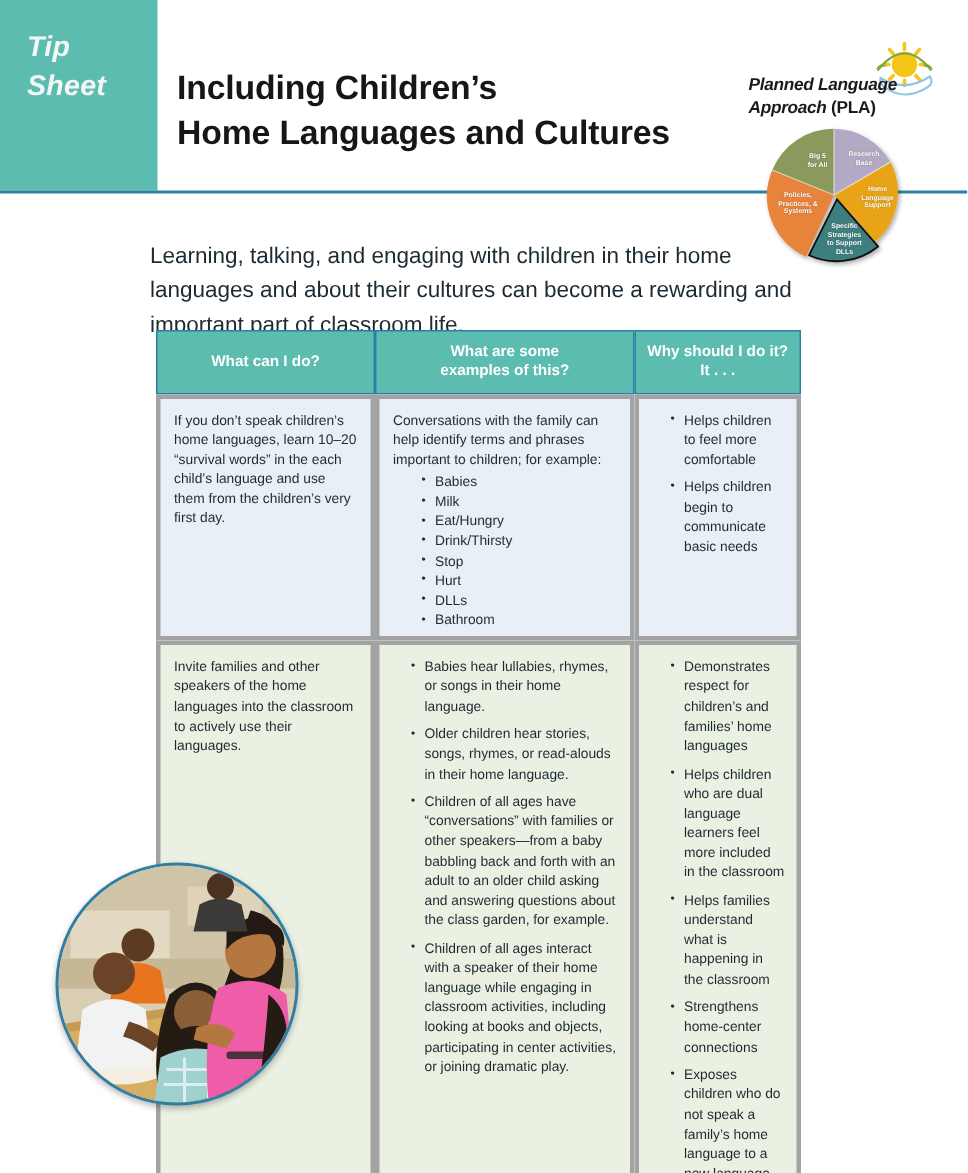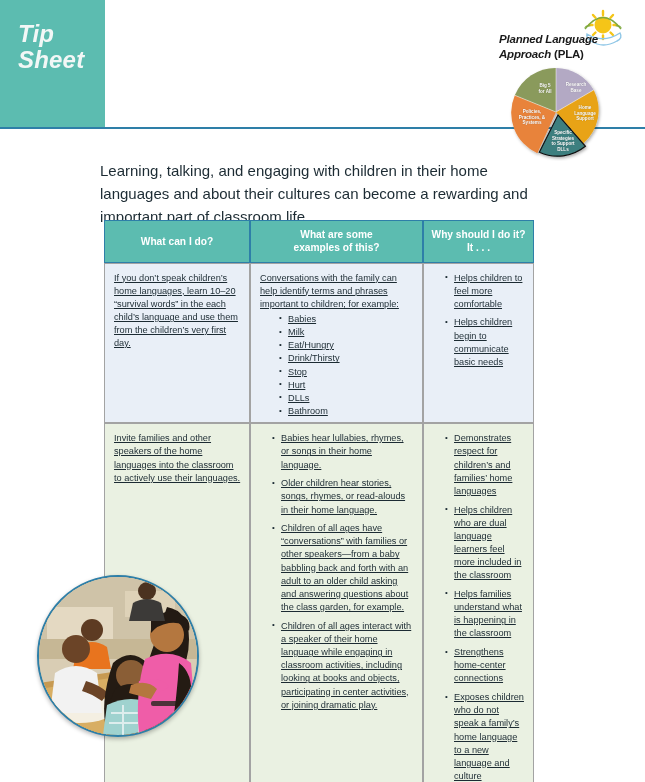--- a/index.html
+++ b/index.html
@@ -37,21 +37,21 @@
     width: 105px;
     height: 127px;
     background: #5cbcb0;
   }
   .tip-line {
     position: absolute;
     left: 18px;
     color: #f2f7f6;
     font-style: italic;
     font-weight: bold;
-    font-size: 24px;
+    font-size: 19px;
     letter-spacing: 0.2px;
     line-height: 1;
   }
   .tip-line-1 { top: 22px; }
   .tip-line-2 { top: 48px; text-align: right; }
 
   .doc-title {
     position: absolute;
     left: 118px;
     top: 44px;
@@ -69,21 +69,21 @@
     top: 127px;
     width: 645px;
     height: 1.5px;
     background: #2e7fa8;
   }
 
   
   .pla-logo {
     position: absolute;
     left: 487px;
-    top: 6px;
+    top: 24px;
     width: 152px;
     height: 150px;
   }
   .pla-wordmark {
     position: absolute;
     left: 12px;
     top: 26px;
     width: 116px;
     font-style: italic;
     font-weight: bold;
@@ -158,23 +158,22 @@
     padding: 7px 6px 7px;
     line-height: 1.3;
     border: 1px solid #2e7fa8;
     vertical-align: middle;
   }
   .tip-table td {
     font-size: 9.2px;
     line-height: 1.43;
     vertical-align: top;
     padding: 8px 8px 4px 9px;
-    border: 1px solid #a3a3a3;
+    border: 3px solid #a3a3a3;
     color: #1c2b33;
-    text-decoration: underline;
   }
   tr.row-blue td { background: #e9eff7; }
   tr.row-green td { background: #eaf1e2; }
 
   .cell-lead { margin: 0 0 2px 0; }
   ul.bullets {
     margin: 0;
     padding: 0 0 0 12px;
     list-style: none;
   }
@@ -216,20 +215,24 @@
 <body>
 
 <div class="page">
 
   <div class="header">
     <div class="tip-block">
       <div class="tip-line tip-line-1">Tip</div>
       <div class="tip-line tip-line-2">Sheet</div>
     </div>
 
+    <div class="doc-title">
+      <div>Including Children’s</div>
+      <div>Home Languages and Cultures</div>
+    </div>
   </div>
   <div class="header-rule"></div>
 
   <div class="pla-logo">
 
     <div class="sun-badge">
       <svg width="48" height="44" viewBox="0 0 48 44">
         <g>
           <circle cx="24" cy="17" r="8.5" fill="#f5c518"></circle>
           <g stroke="#f5c518" stroke-width="2.4" stroke-linecap="round">

